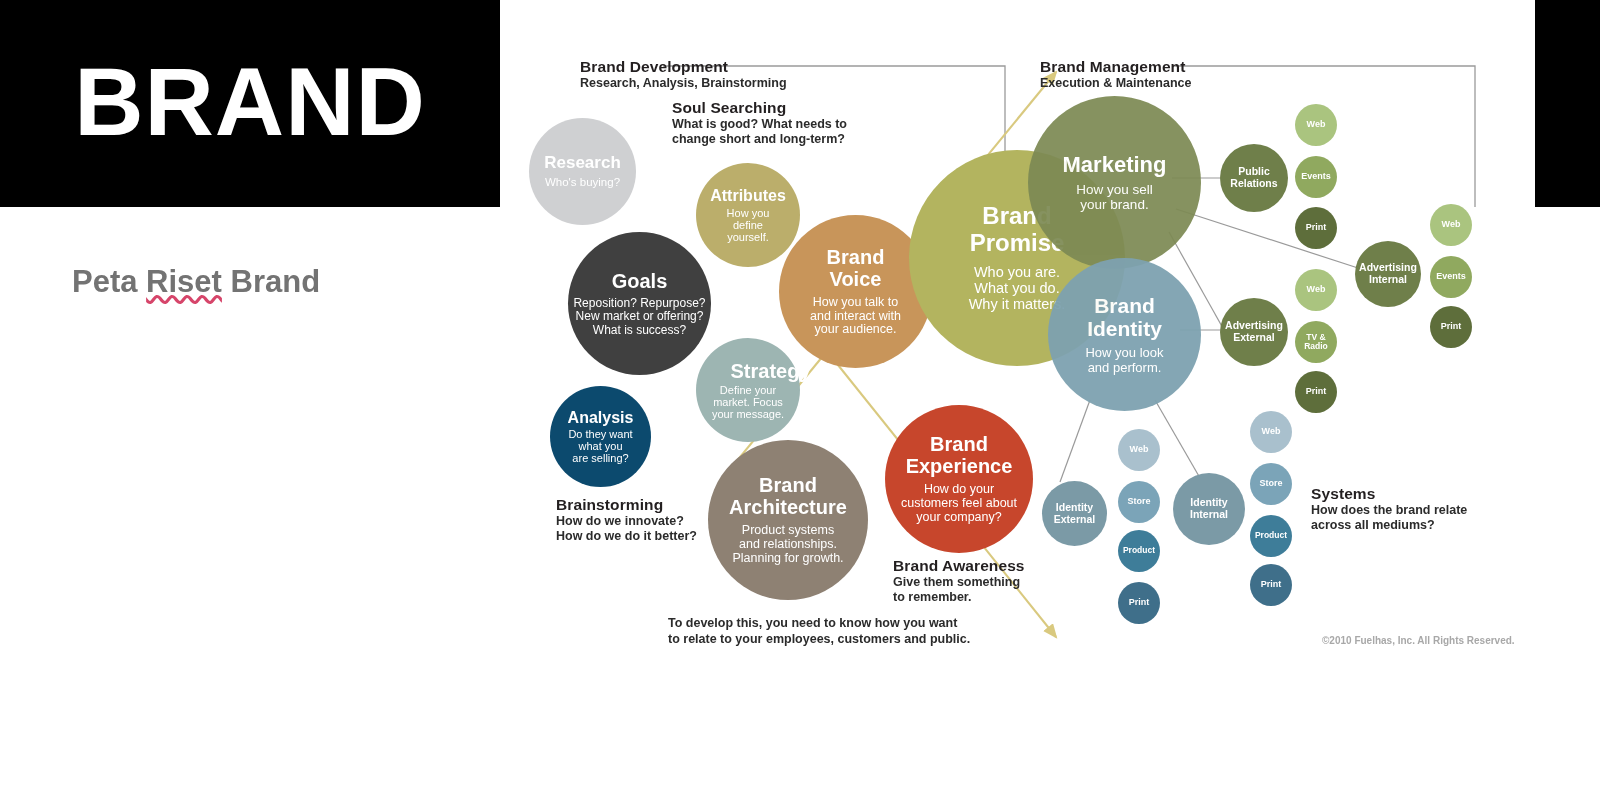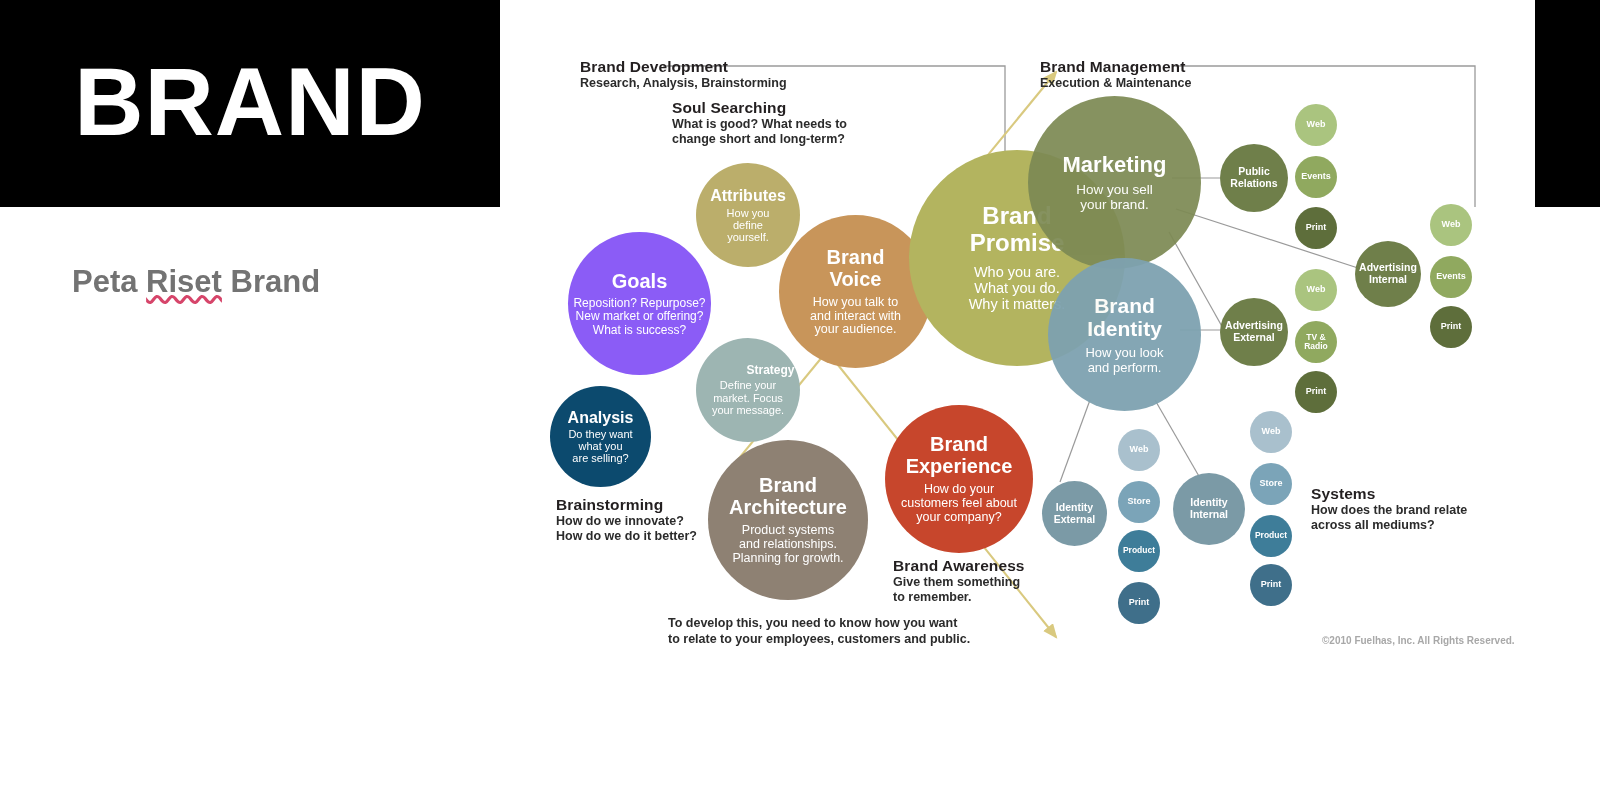--- a/index.html
+++ b/index.html
@@ -147,22 +147,26 @@
 
       <line x1="669" y1="232" x2="724" y2="330" stroke="#9a9a9a" stroke-width="1.2"></line>
 
       <line x1="590" y1="400" x2="560" y2="482" stroke="#9a9a9a" stroke-width="1.2"></line>
 
       <line x1="655" y1="400" x2="700" y2="478" stroke="#9a9a9a" stroke-width="1.2"></line>
 
       <line x1="680" y1="330" x2="724" y2="330" stroke="#9a9a9a" stroke-width="1.2"></line>
     </svg>
 
-
-    <div class="bubble" style="left:68px; top:232px; width:143px; height:143px; background:#8b5cf6;">
+    <div class="bubble" style="left:29px; top:118px; width:107px; height:107px; background:#cfd0d2; font-size:12px;">
+      <div class="b-title" style="font-size:17px;">Research</div>
+      <div class="b-desc" style="font-size:11.5px; margin-top:3px;">Who's buying?</div>
+    </div>
+
+    <div class="bubble" style="left:68px; top:232px; width:143px; height:143px; background:#404040;">
       <div class="b-title" style="font-size:20px;">Goals</div>
       <div class="b-desc" style="font-size:12px; margin-top:5px; white-space:pre-line;">Reposition? Repurpose?
 New market or offering?
 What is success?</div>
     </div>
 
     <div class="bubble" style="left:50px; top:386px; width:101px; height:101px; background:#0c4a6e;">
       <div class="b-title" style="font-size:16px;">Analysis</div>
       <div class="b-desc" style="font-size:11px; margin-top:2px; white-space:pre-line;">Do they want
 what you
@@ -170,21 +174,21 @@
     </div>
 
     <div class="bubble" style="left:196px; top:163px; width:104px; height:104px; background:#bbae6b;">
       <div class="b-title" style="font-size:16px;">Attributes</div>
       <div class="b-desc" style="font-size:11px; margin-top:2px; white-space:pre-line;">How you
 define
 yourself.</div>
     </div>
 
     <div class="bubble" style="left:196px; top:338px; width:104px; height:104px; background:#9db5b2;">
-      <div class="b-title" style="font-size:12px;margin-left:45px;">Strategy</div>
+      <div class="b-title" style="font-size:20px;margin-left:45px;">Strategy</div>
       <div class="b-desc" style="font-size:11px; margin-top:2px; white-space:pre-line;">Define your
 market. Focus
 your message.</div>
     </div>
 
     <div class="bubble" style="left:279px; top:215px; width:153px; height:153px; background:#c8955a;">
       <div class="b-title" style="font-size:20px; white-space:pre-line;">Brand
 Voice</div>
       <div class="b-desc" style="font-size:12.5px; margin-top:6px; white-space:pre-line;">How you talk to
 and interact with

